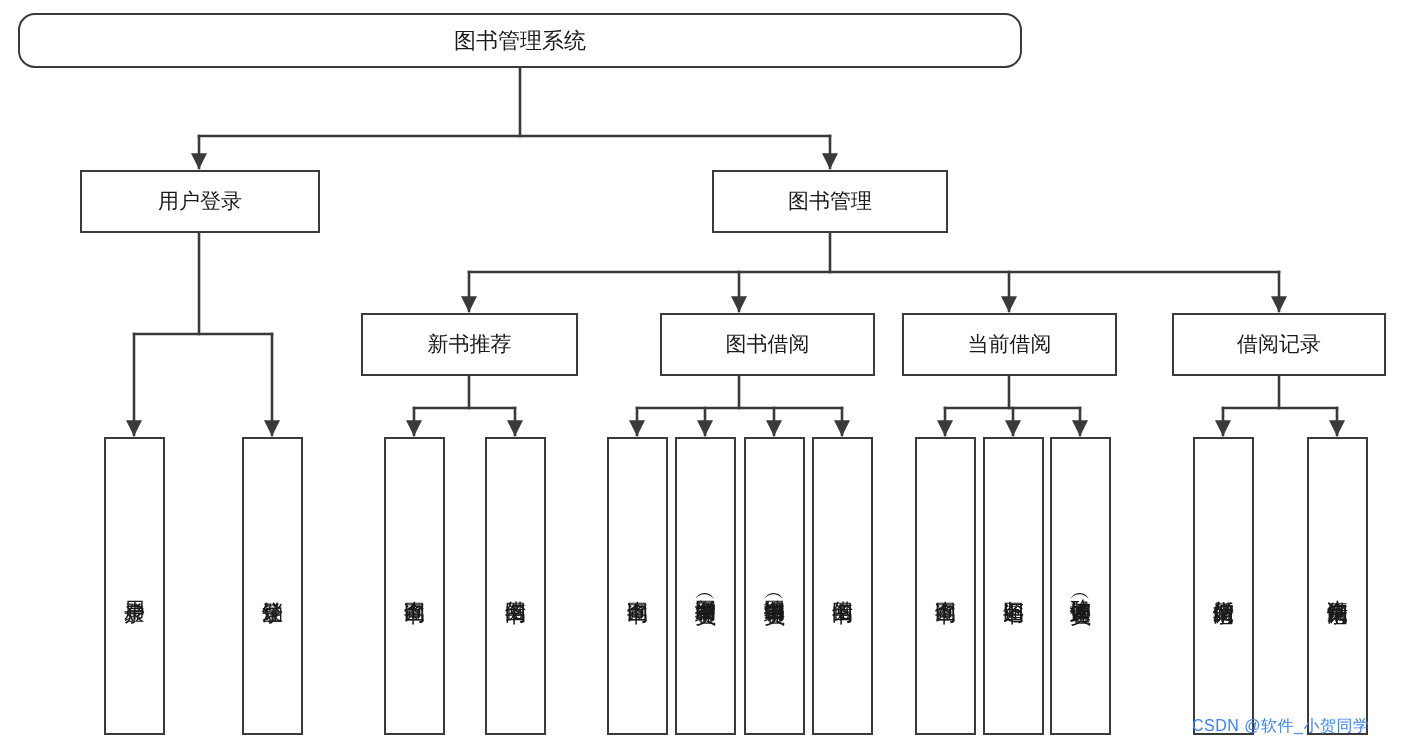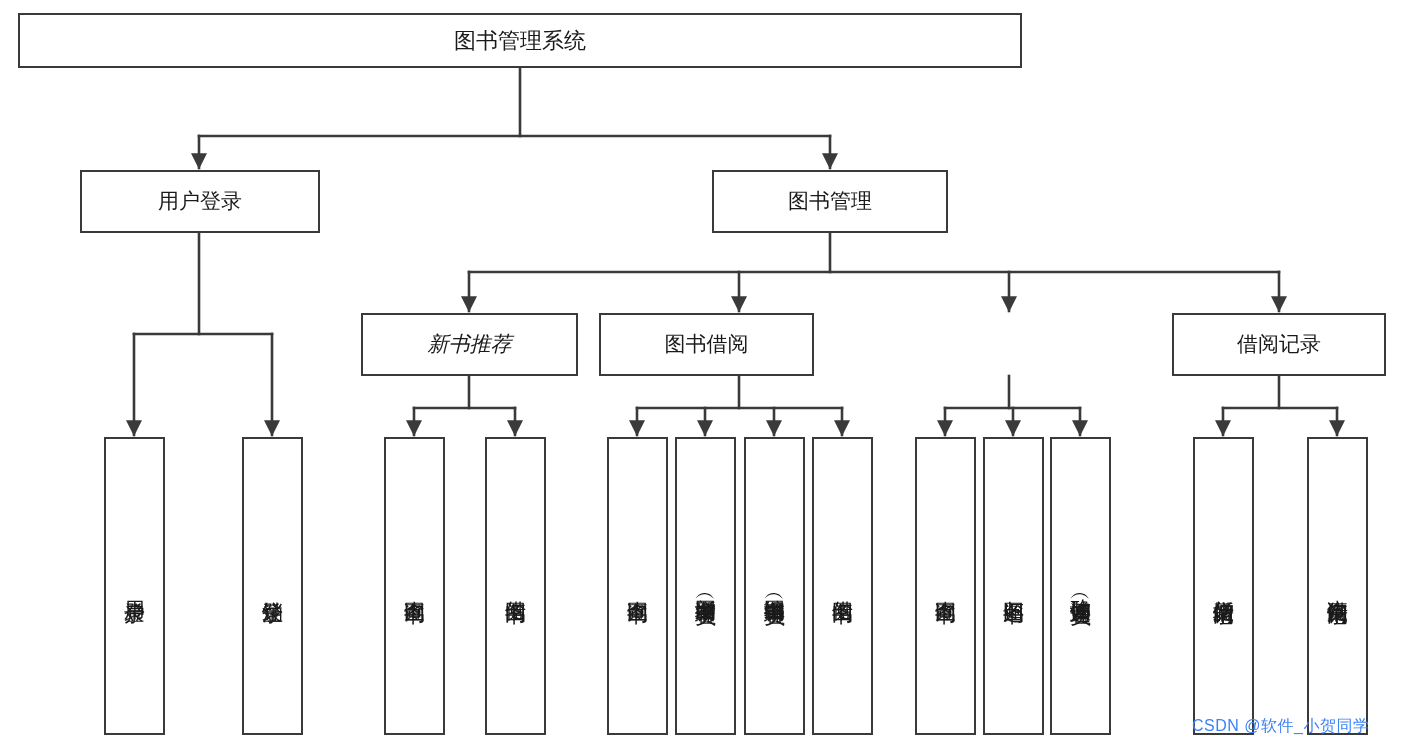--- a/index.html
+++ b/index.html
@@ -104,36 +104,39 @@
       <path d="M 1013 408 L 1013 435" marker-end="url(#arrow)"></path>
       <path d="M 1080 408 L 1080 435" marker-end="url(#arrow)"></path>
 
       <path d="M 1279 376 L 1279 408"></path>
       <path d="M 1223 408 L 1337 408"></path>
       <path d="M 1223 408 L 1223 435" marker-end="url(#arrow)"></path>
       <path d="M 1337 408 L 1337 435" marker-end="url(#arrow)"></path>
     </g>
   </svg>
 
-  <div class="node h-node root" style="left:18px;top:13px;width:1004px;height:55px;">
+  <div class="node h-node root" style="left:18px;top:13px;width:1004px;height:55px;border-radius:17px;">
     <span class="lbl">图书管理系统</span>
   </div>
 
   <div class="node h-node" style="left:80px;top:170px;width:240px;height:63px;">
     <span class="lbl">用户登录</span>
   </div>
   <div class="node h-node" style="left:712px;top:170px;width:236px;height:63px;">
     <span class="lbl">图书管理</span>
   </div>
 
-  <div class="node h-node" style="left:361px;top:313px;width:217px;height:63px;font-style:italic;">
+  <div class="node h-node" style="left:361px;top:313px;width:217px;height:63px;">
     <span class="lbl">新书推荐</span>
   </div>
-  <div class="node h-node" style="left:599px;top:313px;width:215px;height:63px;">
+  <div class="node h-node" style="left:660px;top:313px;width:215px;height:63px;">
     <span class="lbl">图书借阅</span>
+  </div>
+  <div class="node h-node" style="left:902px;top:313px;width:215px;height:63px;">
+    <span class="lbl">当前借阅</span>
   </div>
   <div class="node h-node" style="left:1172px;top:313px;width:214px;height:63px;justify-content:center;">
     <span class="lbl">借阅记录</span>
   </div>
 
   <div class="node v-node" style="left:104px;top:437px;width:61px;height:298px;">
     <span class="lbl">用户登录</span>
   </div>
   <div class="node v-node" style="left:242px;top:437px;width:61px;height:298px;">
     <span class="lbl">注销登录</span>

